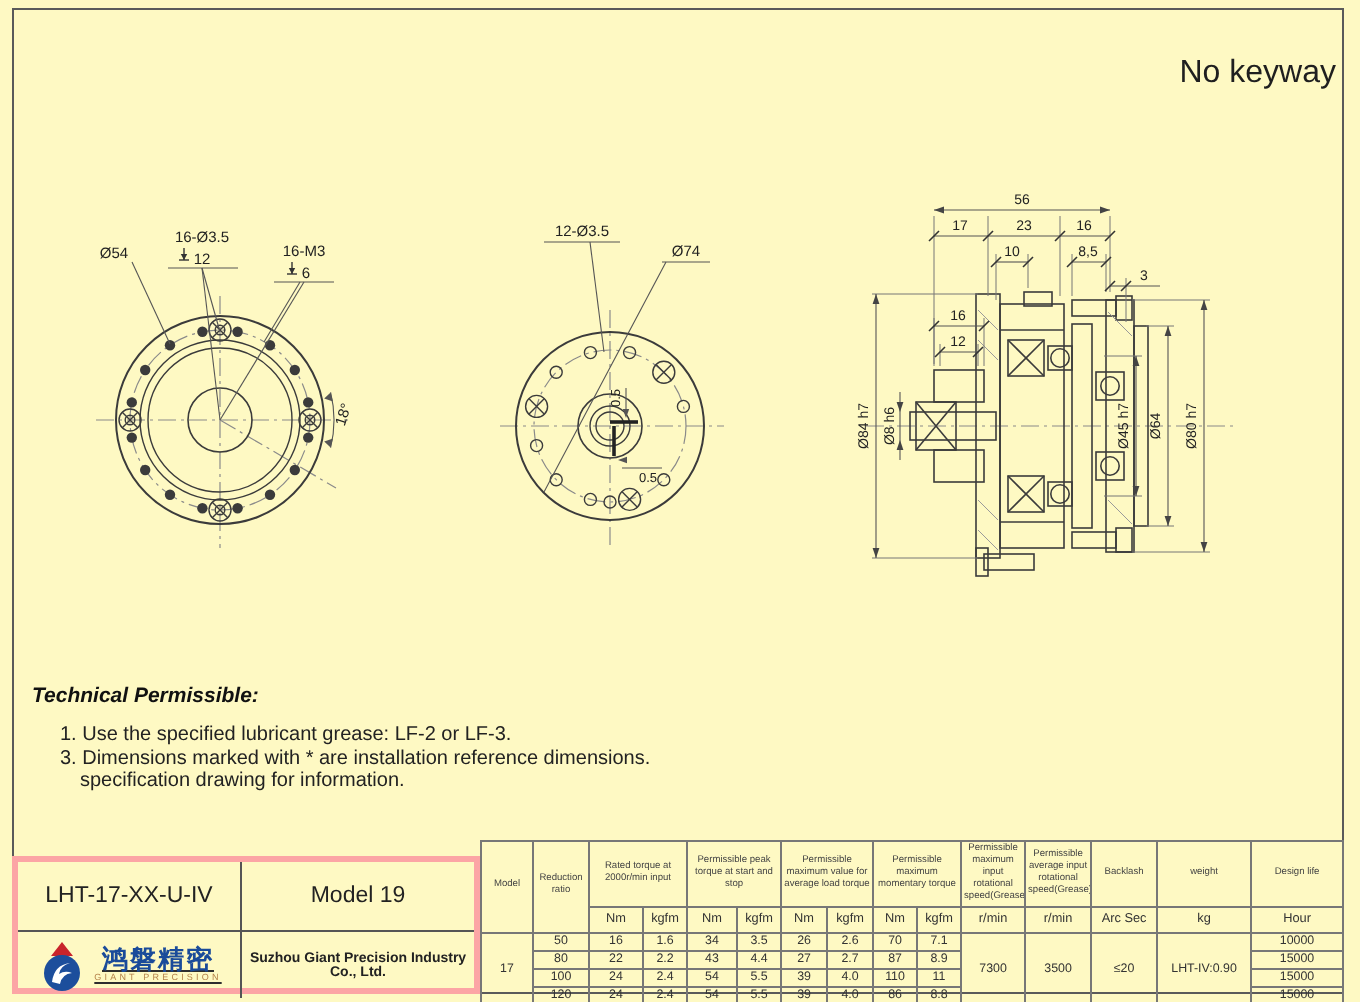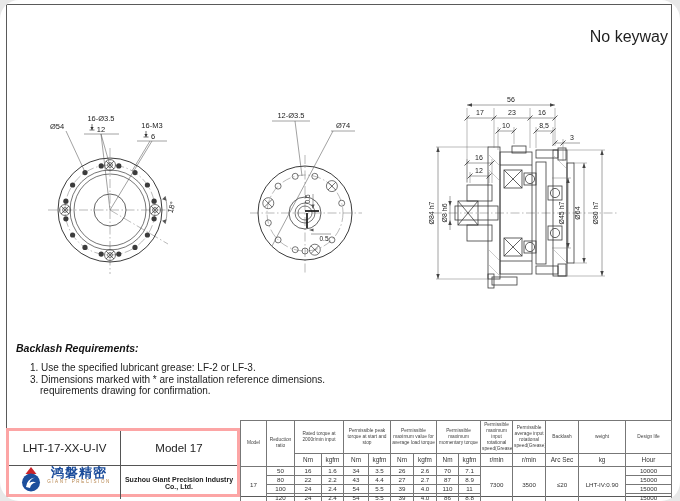--- a/index.html
+++ b/index.html
@@ -1,32 +1,32 @@
 <!DOCTYPE html>
 <html><head>
 <meta charset="utf-8">
 <style>
   html,body{margin:0;padding:0;background:#e8e8e8;}
-  .page{position:relative;width:680px;height:501px;background:#ffffff;overflow:hidden;
-        font-family:"Liberation Sans",sans-serif;color:#2e2e2e;border-radius:19px;}
+  .page{position:relative;width:680px;height:501px;background:#fef9c3;overflow:hidden;
+        font-family:"Liberation Sans",sans-serif;color:#2e2e2e;}
   .frame{position:absolute;left:6px;top:4px;width:666px;height:493px;border:1px solid #5a5a5a;box-sizing:border-box;}
   .note{position:absolute;left:560px;top:28px;width:108px;text-align:right;font-size:16px;color:#1f1f1f;}
   .drawing{position:absolute;left:0;top:0;}
   
   .techreq{position:absolute;left:16px;top:342px;width:350px;}
   .techreq .tr-title{font-size:10.5px;font-weight:bold;font-style:italic;color:#111;margin-bottom:8px;}
   .techreq .tr-line{font-size:10px;line-height:11.5px;color:#222;padding-left:14px;}
   .techreq .tr-line.cont{padding-left:24px;}
   
   .titleblock{position:absolute;left:6px;top:428px;width:234px;height:69px;border:3px solid #fca5a5;box-sizing:border-box;}
   .tb-row1{position:absolute;left:0;top:0;width:100%;height:35px;border-bottom:1px solid #555;box-sizing:border-box;display:flex;}
   .tb-part{width:112px;border-right:1px solid #555;box-sizing:border-box;display:flex;align-items:center;justify-content:center;font-size:11.5px;color:#222;}
   .tb-model{flex:1;display:flex;align-items:center;justify-content:center;font-size:11.5px;color:#222;}
   .tb-row2{position:absolute;left:0;top:35px;width:100%;height:33px;display:flex;}
-  .tb-logo{width:112px;border-right:1px solid #555;box-sizing:border-box;display:flex;align-items:flex-start;justify-content:center;gap:3px;}
+  .tb-logo{width:112px;border-right:1px solid #555;box-sizing:border-box;display:flex;align-items:center;justify-content:center;gap:3px;text-decoration:underline;}
   .brand{display:flex;flex-direction:column;align-items:center;line-height:1;}
   .brand-cn{font-size:13px;font-weight:bold;color:#1a4b9a;letter-spacing:1px;}
   .brand-en{font-size:4.5px;color:#b5834a;letter-spacing:1.6px;margin-top:1px;}
   .tb-company{flex:1;display:flex;align-items:center;justify-content:center;font-size:7px;font-weight:bold;color:#222;text-align:center;padding:0 2px;}
   
   .spec{position:absolute;left:240px;top:420px;border-collapse:collapse;table-layout:fixed;width:432px;}
   .spec td{border:1px solid #777;box-sizing:border-box;text-align:center;vertical-align:middle;
            font-size:6.2px;color:#333;padding:0;overflow:hidden;line-height:1.2;}
   .spec td.h{font-size:4.8px;color:#444;line-height:1.25;padding:1px;}
   .spec tr.units td{font-size:6.4px;height:13px;}
@@ -320,30 +320,30 @@
         <text x="434" y="213" transform="rotate(-90 434 213)">Ø84 h7</text>
         <text x="447" y="213" transform="rotate(-90 447 213)">Ø8 h6</text>
         <text x="564" y="213" transform="rotate(-90 564 213)">Ø45 h7</text>
         <text x="580" y="213" transform="rotate(-90 580 213)">Ø64</text>
         <text x="598" y="213" transform="rotate(-90 598 213)">Ø80 h7</text>
       </g>
     </g>
   </svg>
 
   <div class="techreq">
-    <div class="tr-title">Backlash Requirements:</div>
+    <div class="tr-title">Technical Permissible:</div>
     <div class="tr-line">1. Use the specified lubricant grease: LF-2 or LF-3.</div>
     <div class="tr-line">3. Dimensions marked with * are installation reference dimensions.</div>
-    <div class="tr-line cont">requirements drawing for confirmation.</div>
+    <div class="tr-line cont">specification drawing for information.</div>
   </div>
 
   <div class="titleblock">
     <div class="tb-row1">
       <div class="tb-part">LHT-17-XX-U-IV</div>
-      <div class="tb-model">Model 17</div>
+      <div class="tb-model">Model 19</div>
     </div>
     <div class="tb-row2">
       <div class="tb-logo">
         <svg width="26" height="26" viewBox="0 0 26 26">
           <polygon points="13,1 18.5,8 7.5,8" fill="#c8242b"></polygon>
           <circle cx="13" cy="16.5" r="9" fill="#1c4e9c"></circle>
           <path d="M8 21 Q 9 12.5 17 11.5 Q 12 13 11.5 17 Q 14.5 15 18 16.5 Q 13 17 12 22 Z" fill="#ffffff"></path>
         </svg>
         <div class="brand">
           <span class="brand-cn">鸿磐精密</span>

